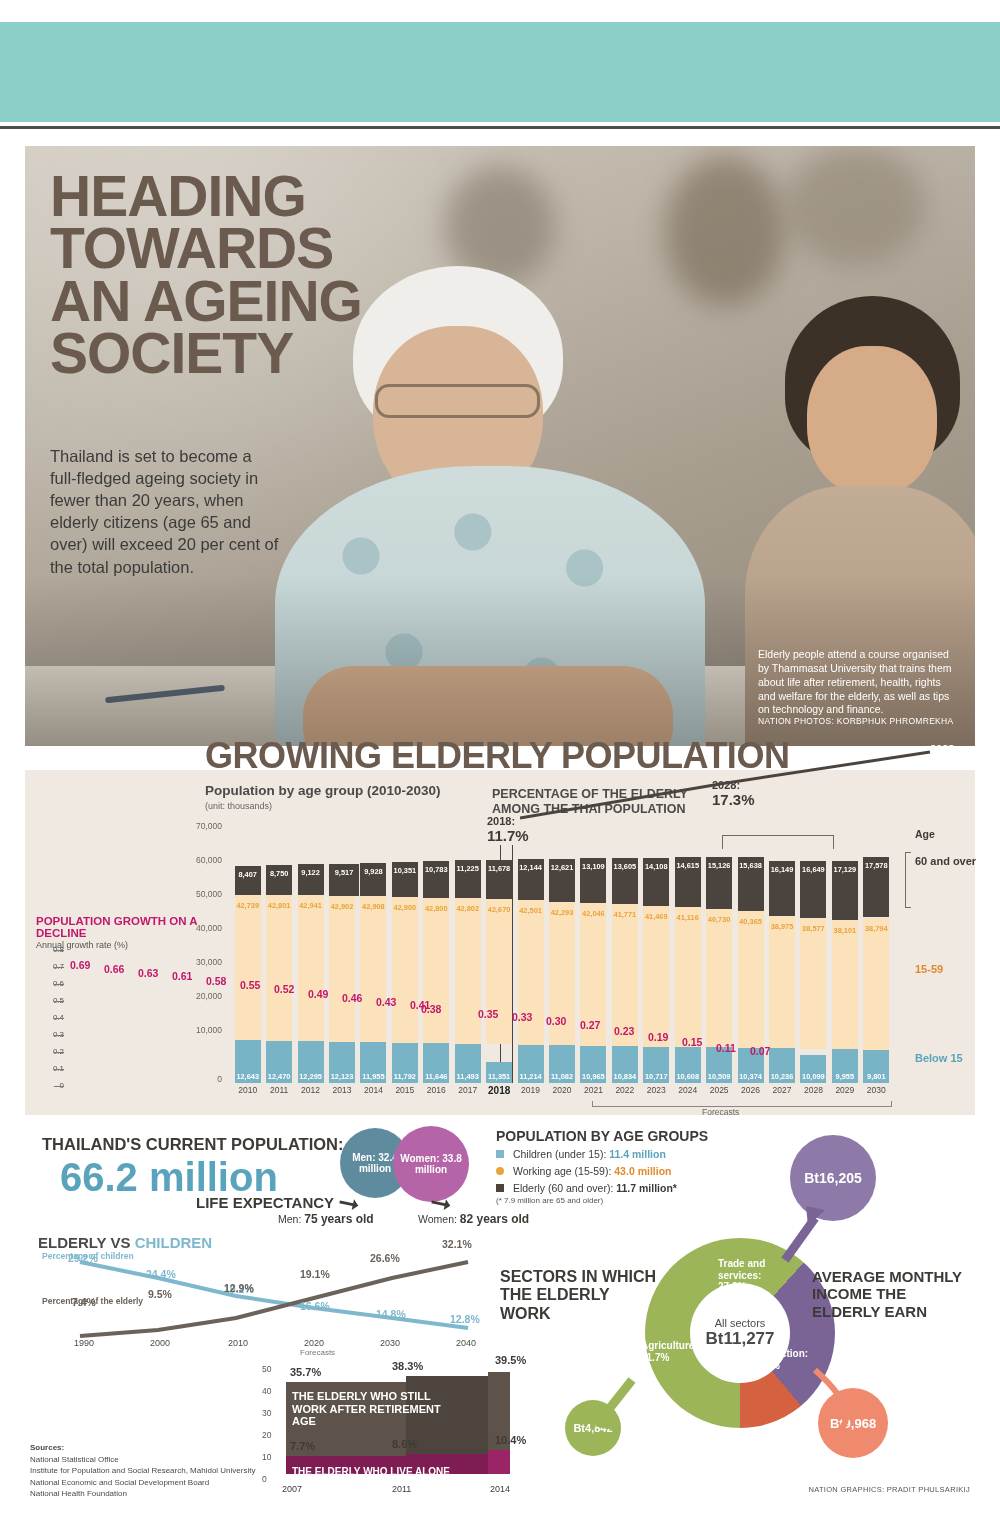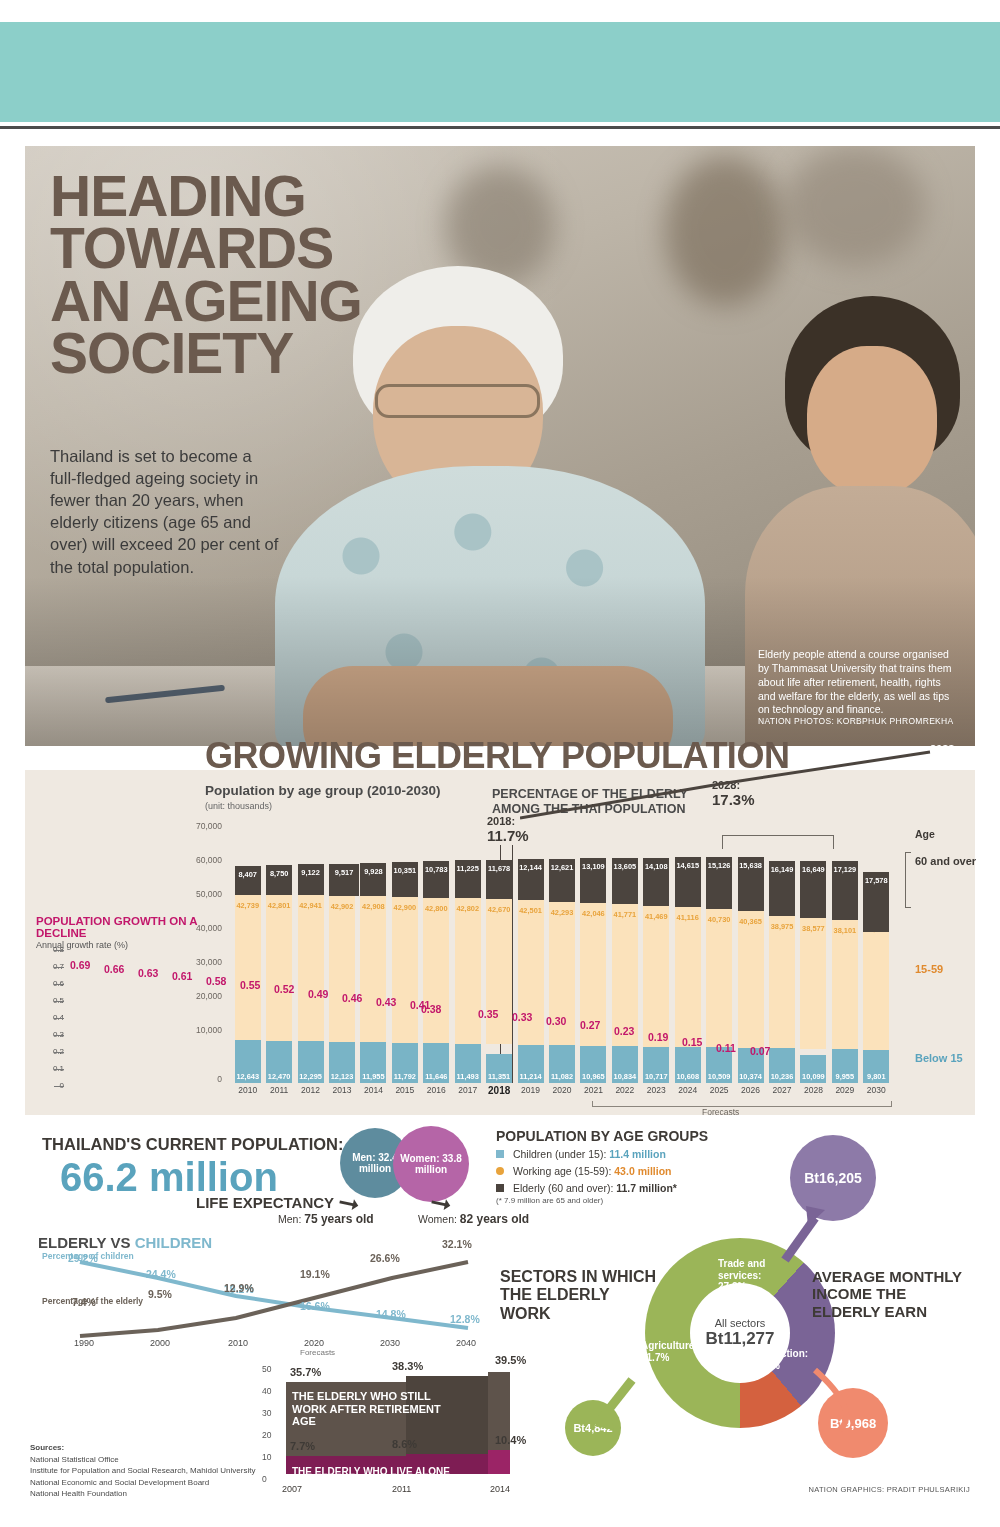--- a/index.html
+++ b/index.html
@@ -444,21 +444,21 @@
       </div>
       <div class="seg seg-work" style="bottom: 39.0762px; height: 145.527px;">
         <div class="seg-label seg-label-work" style="top: 6px;">42,802</div>
       </div>
       <div class="seg seg-old" style="bottom: 184.603px; height: 38.165px;">
         <div class="seg-label" style="top: 4px;">11,225</div>
       </div>
     </div>
     <div class="x-tick" style="left: 218.714px;">2017</div>
     <div class="bar-col" style="left: 254.143px; height: 223.377px;">
-      <div class="seg seg-young" style="bottom: 0px; height: 29px;">
+      <div class="seg seg-young" style="bottom: 0px; height: 21px;">
         <div class="seg-label" style="bottom: 2px;">11,351</div>
       </div>
       <div class="seg seg-work" style="bottom: 38.5934px; height: 145.078px;">
         <div class="seg-label seg-label-work" style="top: 6px;">42,670</div>
       </div>
       <div class="seg seg-old" style="bottom: 183.671px; height: 39.7052px;">
         <div class="seg-label" style="top: 4px;">11,678</div>
       </div>
     </div>
     <div class="x-tick bold" style="left: 250.143px;">2018</div>
@@ -594,21 +594,21 @@
       </div>
     </div>
     <div class="x-tick" style="left: 595.857px;">2029</div>
     <div class="bar-col" style="left: 631.286px; height: 224.988px;">
       <div class="seg seg-young" style="bottom: 0px; height: 33.3234px;">
         <div class="seg-label" style="bottom: 2px;">9,801</div>
       </div>
       <div class="seg seg-work" style="bottom: 33.3234px; height: 131.9px;">
         <div class="seg-label seg-label-work" style="top: 6px;">38,794</div>
       </div>
-      <div class="seg seg-old" style="bottom: 151px; height: 59.7652px;">
+      <div class="seg seg-old" style="bottom: 166px; height: 59.7652px;">
         <div class="seg-label" style="top: 4px;">17,578</div>
       </div>
     </div>
     <div class="x-tick" style="left: 627.286px;">2030</div>
   </div>
 
 <div class="age-title">Age</div>
 <div class="age-60">60 and over</div>
 <div class="age-1559">15-59</div>
 <div class="age-below">Below 15</div>

